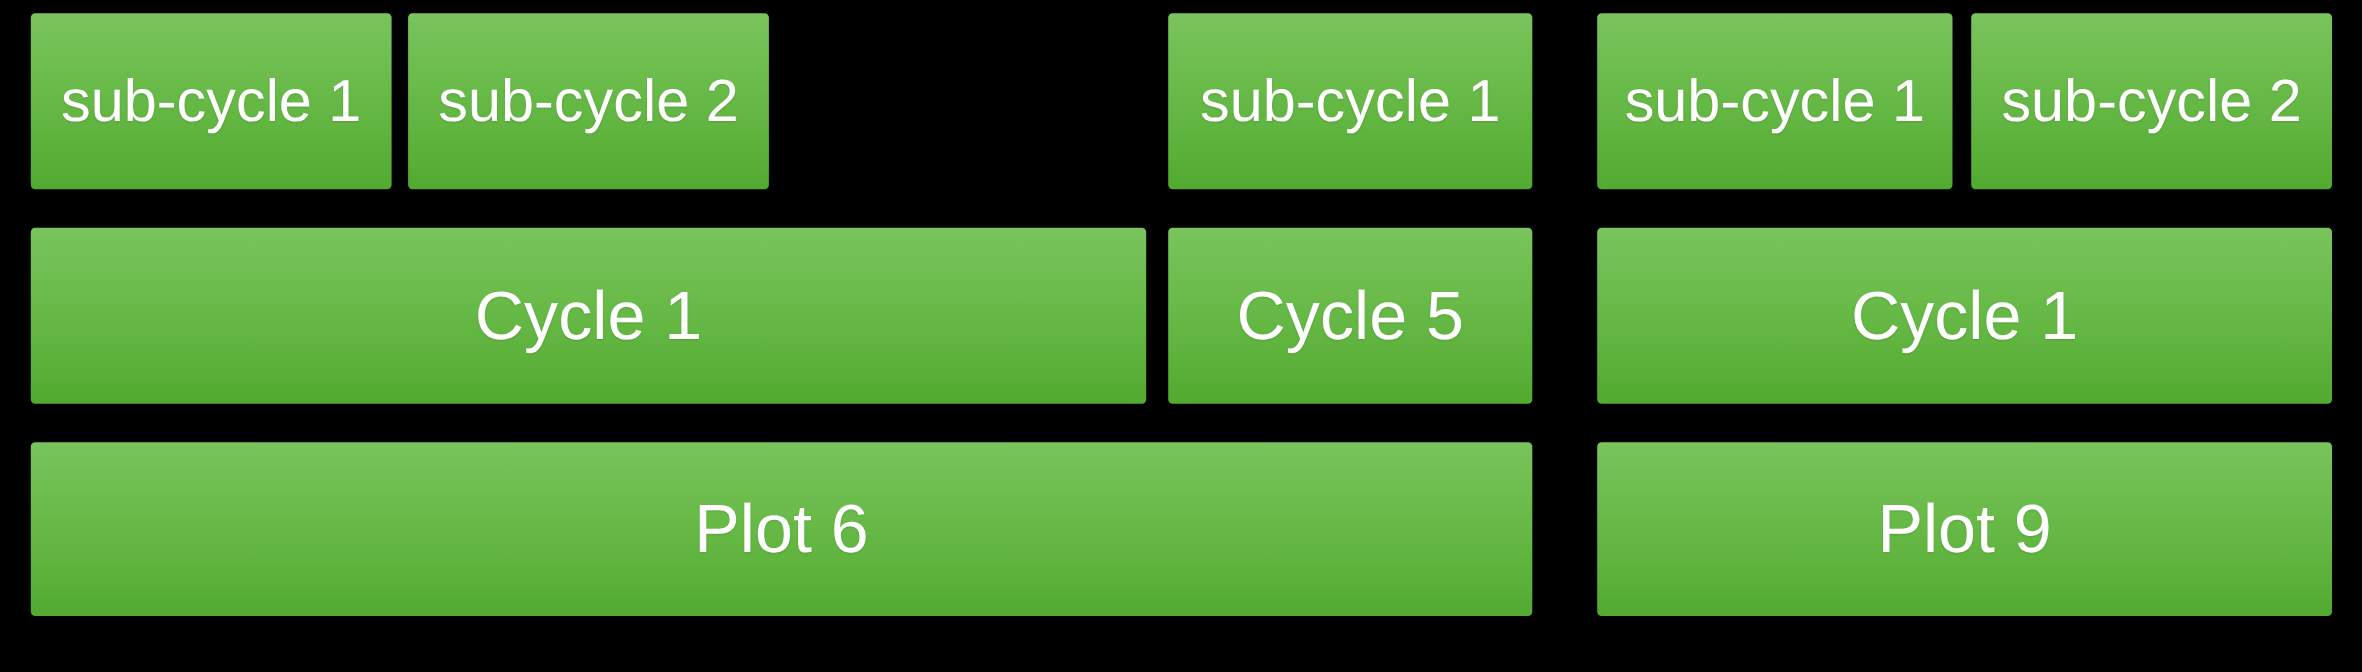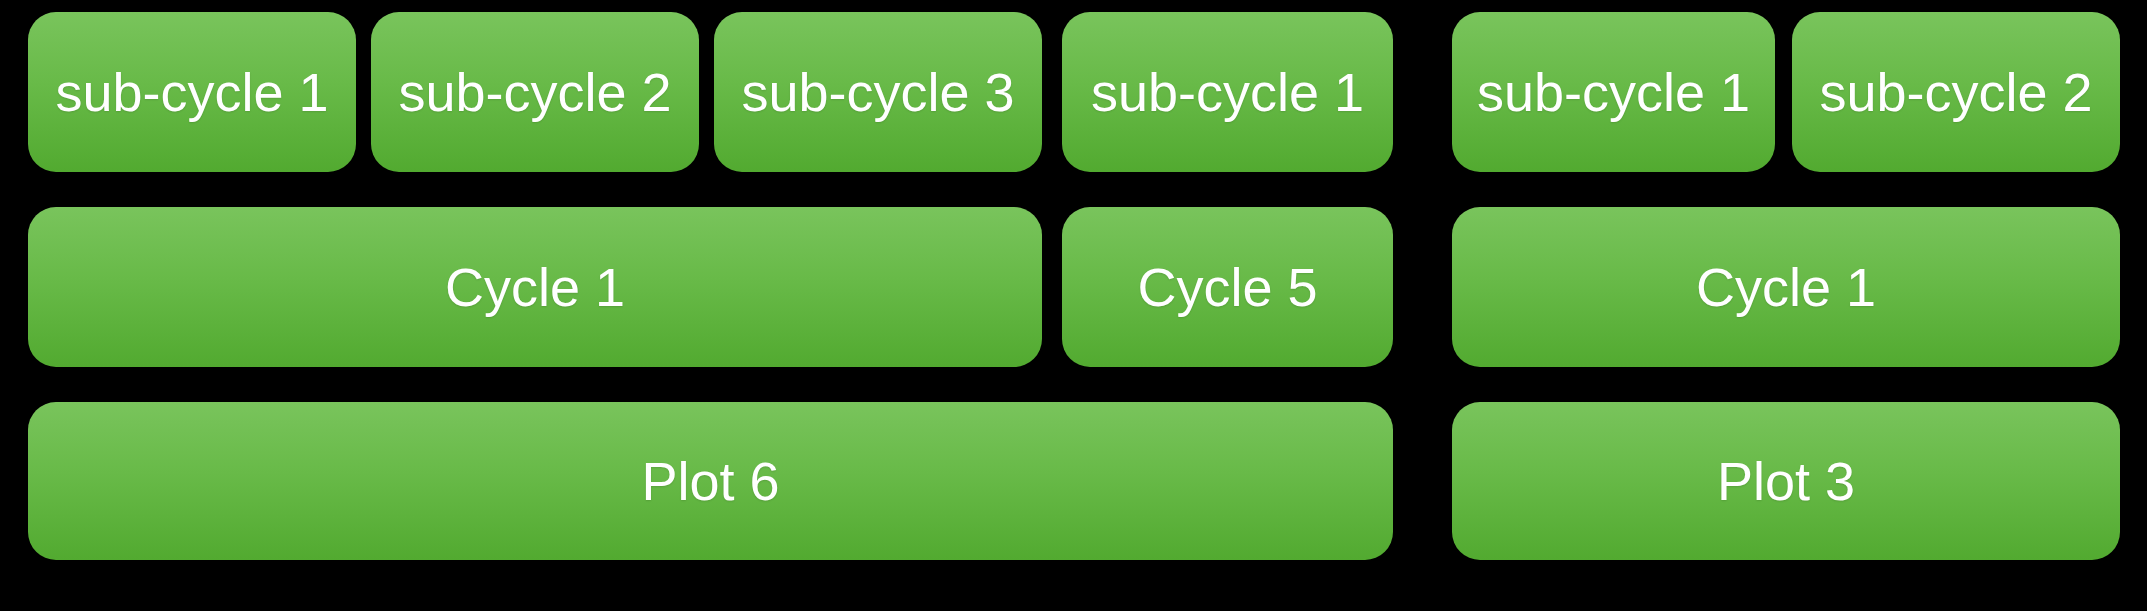--- a/index.html
+++ b/index.html
@@ -11,53 +11,52 @@
     position: relative;
     width: 2147px;
     height: 611px;
     background: #000000;
     overflow: hidden;
     font-family: "Liberation Sans", sans-serif;
   }
   .box {
     position: absolute;
     box-sizing: border-box;
-    border-radius: 28px;
+    border-radius: 4px;
     background: linear-gradient(to bottom, #79c45c 0%, #68ba48 45%, #52aa30 100%);
     color: #ffffff;
     display: flex;
     align-items: center;
     justify-content: center;
     text-align: center;
     white-space: nowrap;
     text-shadow: 0 1px 2px rgba(0,0,0,0.12);
   }
   .box.small { font-size: 54px; }
-  .box.large { font-size: 54px; }
+  .box.large { font-size: 62px; }
 </style>
 </head>
 <body>
 
 <div id="canvas">
 
   <div class="box small" style="left:28px; top:12px; width:328px; height:160px;">sub-cycle 1</div>
 
   <div class="box small" style="left:371px; top:12px; width:328px; height:160px;">sub-cycle 2</div>
 
-  <div class="box small" style="left:714px; top:12px; width:328px; height:160px;">sub-cycle 3</div>
 
   <div class="box small" style="left:1062px; top:12px; width:331px; height:160px;">sub-cycle 1</div>
 
   <div class="box small" style="left:1452px; top:12px; width:323px; height:160px;">sub-cycle 1</div>
 
   <div class="box small" style="left:1792px; top:12px; width:328px; height:160px;">sub-cycle 2</div>
 
   <div class="box large" style="left:28px; top:207px; width:1014px; height:160px;">Cycle 1</div>
 
   <div class="box large" style="left:1062px; top:207px; width:331px; height:160px;">Cycle 5</div>
 
   <div class="box large" style="left:1452px; top:207px; width:668px; height:160px;">Cycle 1</div>
 
   <div class="box large" style="left:28px; top:402px; width:1365px; height:158px;">Plot 6</div>
 
-  <div class="box large" style="left:1452px; top:402px; width:668px; height:158px;">Plot 3</div>
+  <div class="box large" style="left:1452px; top:402px; width:668px; height:158px;">Plot 9</div>
 
 </div>
 
 </body></html>

